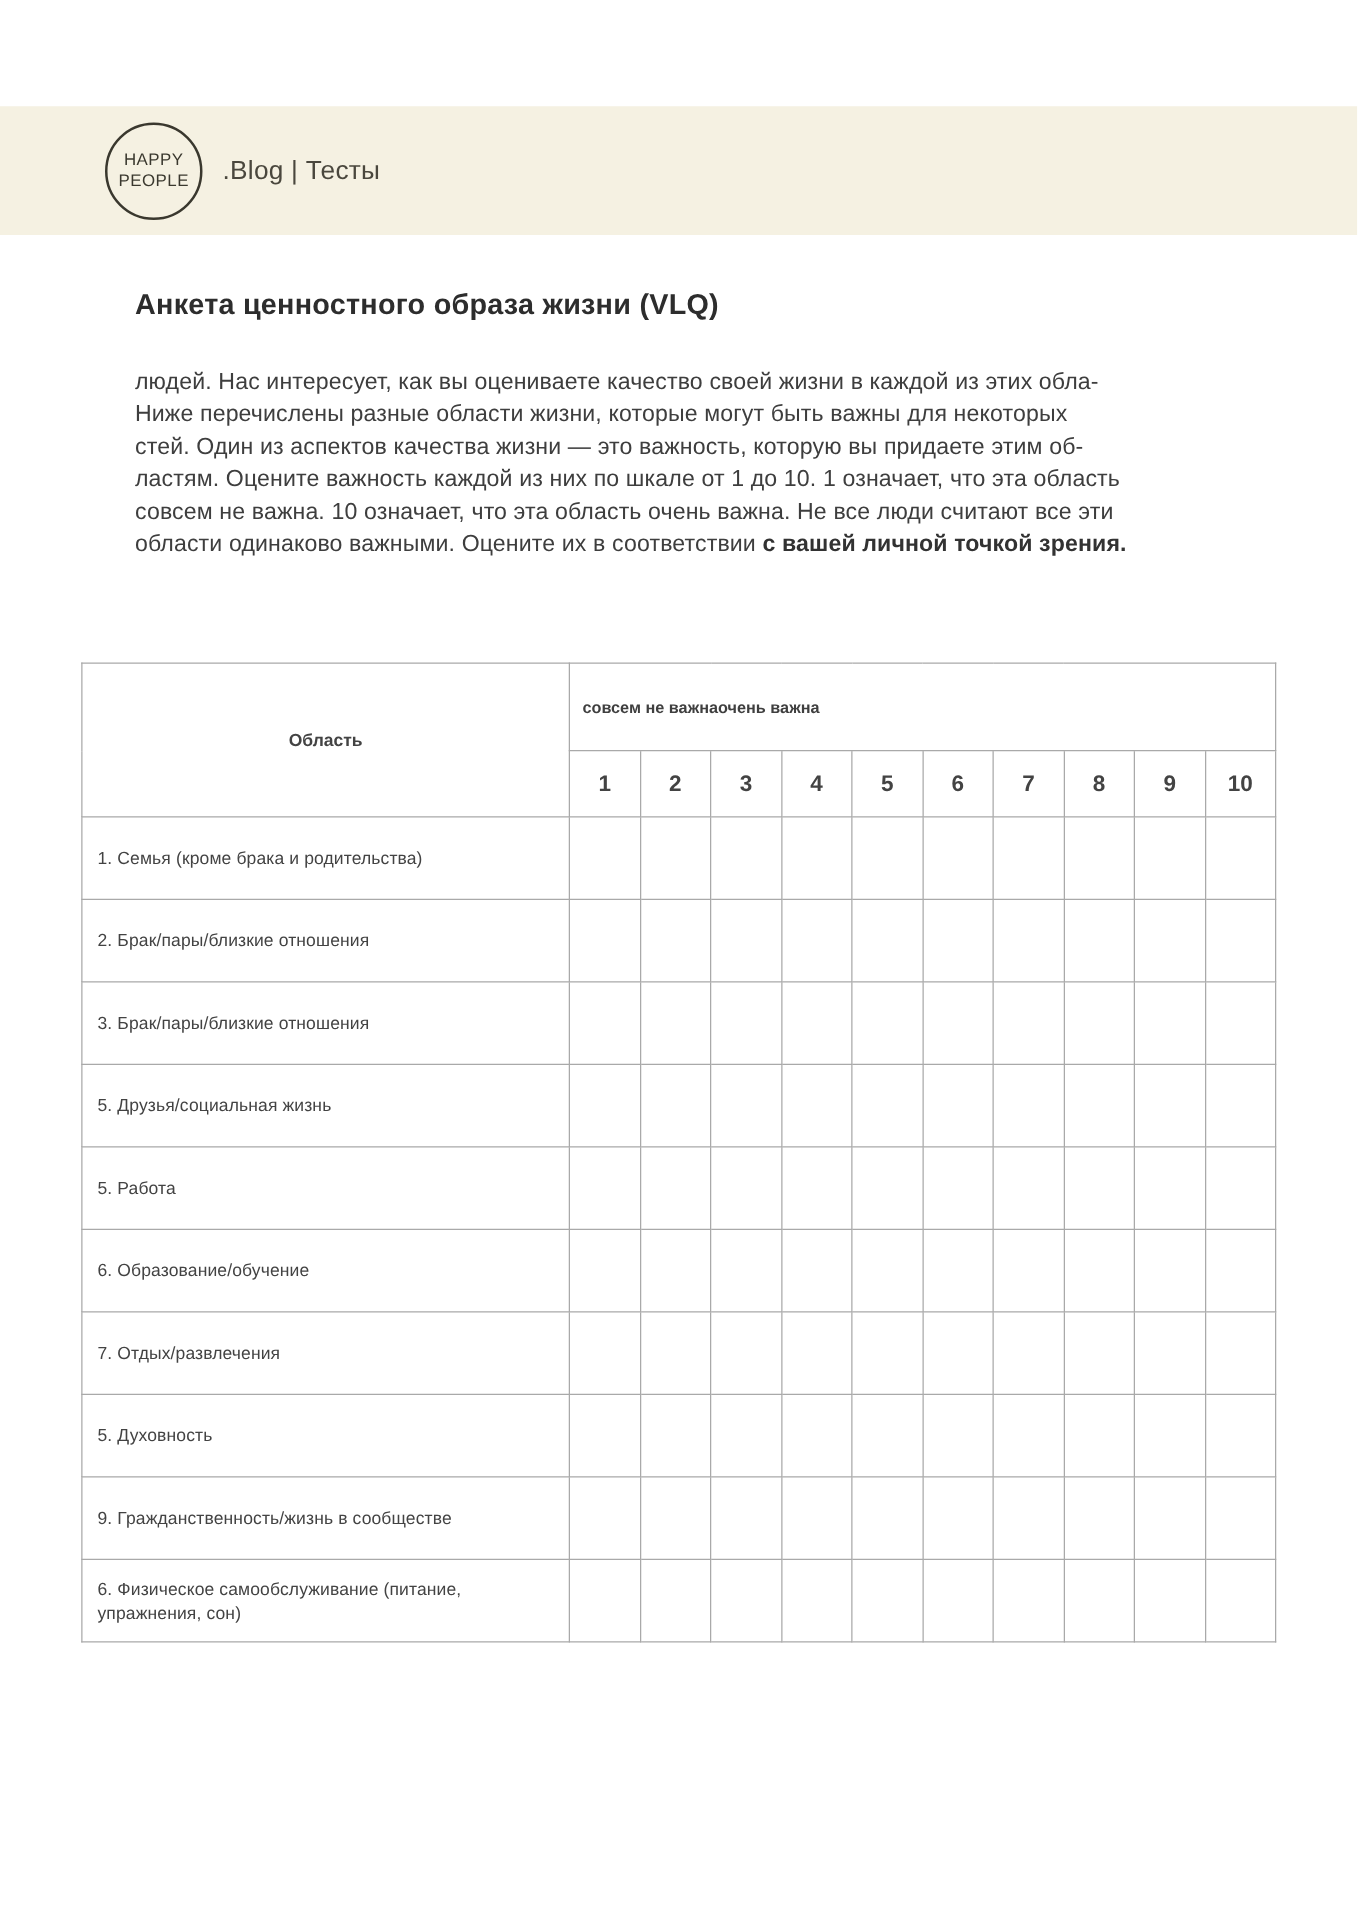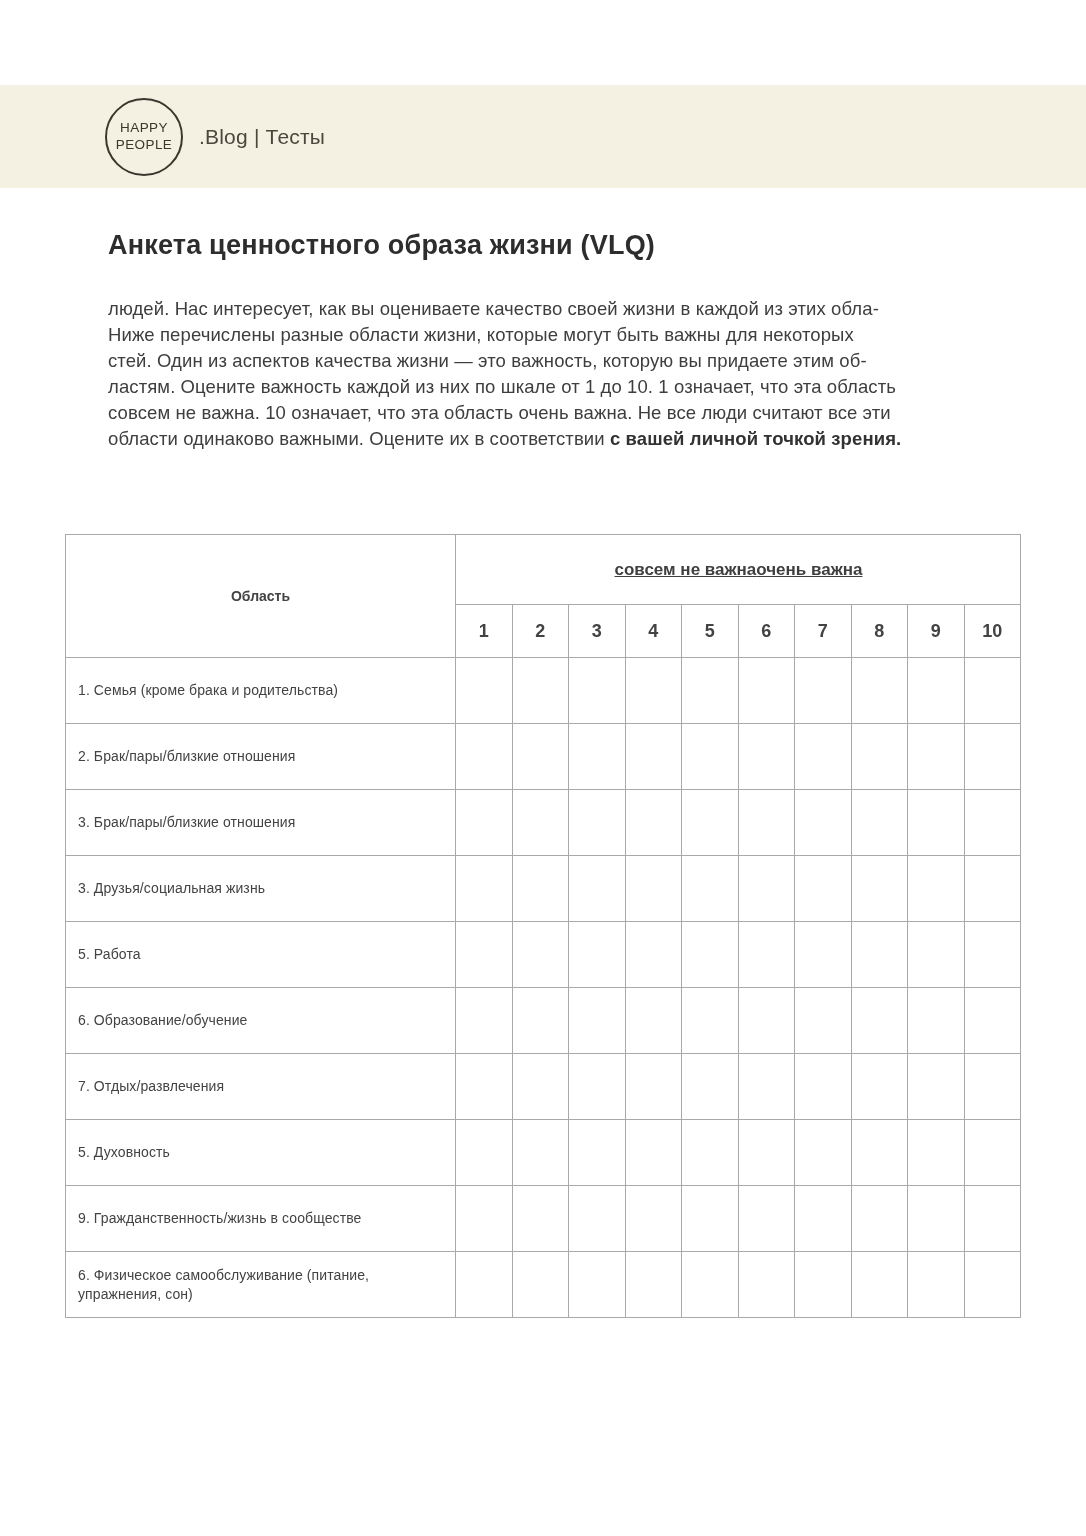--- a/index.html
+++ b/index.html
@@ -21,21 +21,21 @@
     overflow:hidden;
     position:relative;
   }
   
   .topbar{
     margin-top:85px;
     height:103px;
     background:var(--band);
     display:flex;
     align-items:center;
-    padding-left:105px;
+    padding-left:84px;
   }
   .brand{
     display:flex;
     align-items:center;
     cursor:pointer;
   }
   .logo-circle{
     width:78px;
     height:78px;
     border:2px solid var(--ink);
@@ -56,21 +56,21 @@
     font-size:21px;
     color:#4a473d;
     letter-spacing:0.2px;
   }
   
   .content{
     padding:0 100px 0 108px;
   }
   h1.title{
     margin:42px 0 0 0;
-    font-size:27px;
+    font-size:23px;
     font-weight:700;
     letter-spacing:0.2px;
     color:#2d2d2d;
   }
   .intro{
     margin:35px 0 0 0;
     font-size:18.5px;
     line-height:26px;
     color:var(--text);
     letter-spacing:0.1px;
@@ -100,26 +100,25 @@
     color:#3f3f3f;
   }
   th.scale-head{
     height:70px;
     vertical-align:middle;
     padding:0;
     font-weight:600;
   }
   .scale-wrap{
     display:flex;
-    justify-content:center;
+    justify-content:flex-start;
     align-items:center;
     padding:0 9px 0 10px;
-    font-size:17px;
+    font-size:13px;
     color:#3f3f3f;
-    text-decoration:underline;
   }
   tr.num-row{height:53px;}
   th.num-cell{
     font-size:18px;
     font-weight:600;
     text-align:center;
     vertical-align:middle;
     color:#3f3f3f;
   }
   tbody tr{height:66px;}
@@ -227,21 +226,21 @@
             <td class="rating-cell"></td>
             <td class="rating-cell"></td>
             <td class="rating-cell"></td>
             <td class="rating-cell"></td>
             <td class="rating-cell"></td>
             <td class="rating-cell"></td>
             <td class="rating-cell"></td>
             <td class="rating-cell"></td>
           </tr>
           <tr>
-            <td class="area-cell">3. Друзья/социальная жизнь</td>
+            <td class="area-cell">5. Друзья/социальная жизнь</td>
             <td class="rating-cell"></td>
             <td class="rating-cell"></td>
             <td class="rating-cell"></td>
             <td class="rating-cell"></td>
             <td class="rating-cell"></td>
             <td class="rating-cell"></td>
             <td class="rating-cell"></td>
             <td class="rating-cell"></td>
             <td class="rating-cell"></td>
             <td class="rating-cell"></td>

